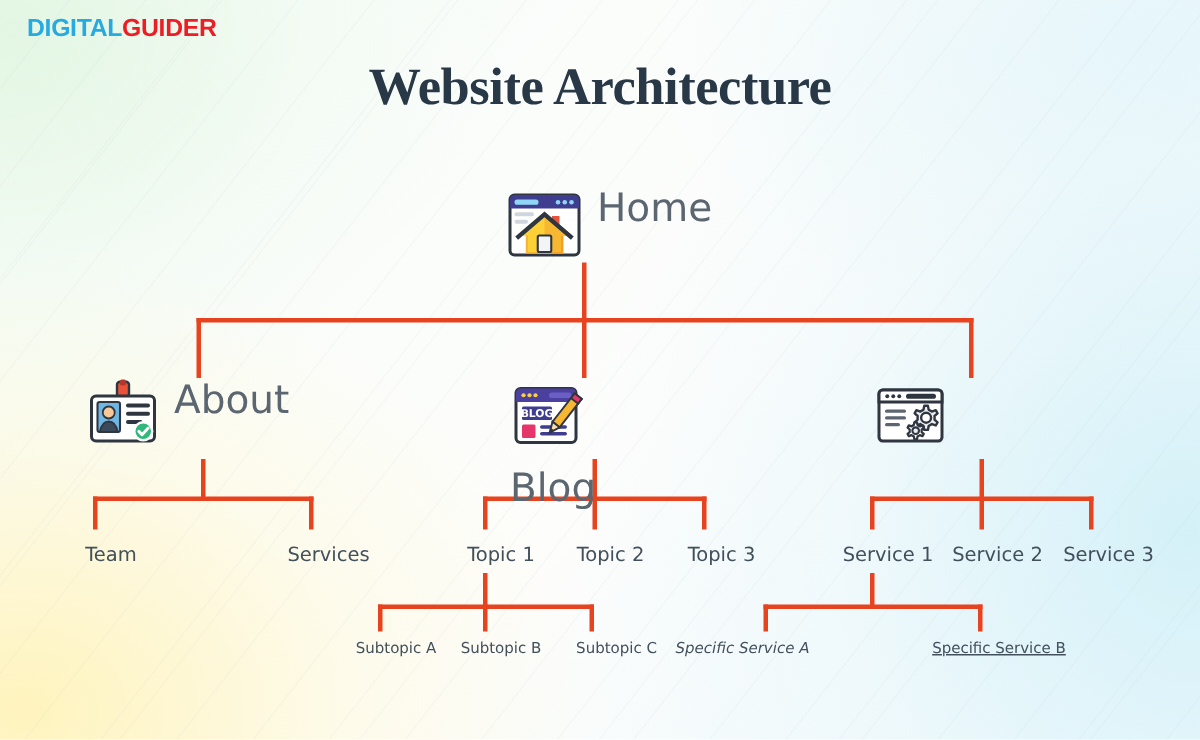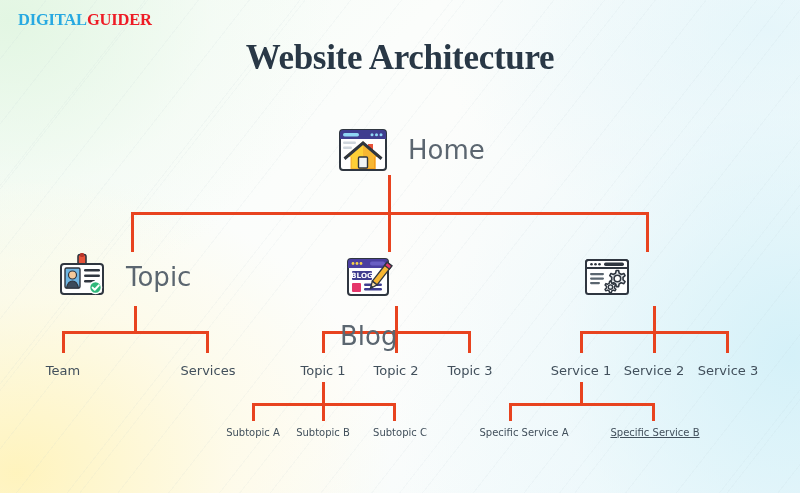--- a/index.html
+++ b/index.html
@@ -55,21 +55,21 @@
   }
 
   
   #logo {
     position: absolute;
     left: 18px;
     top: 10px;
     font-size: 16.5px;
     font-weight: bold;
     letter-spacing: -0.2px;
-    font-family: Liberation Serif, serif;
+    font-family: Liberation Sans, sans-serif;
     white-space: nowrap;
   }
   #logo .d { color: #27a9e1; }
   #logo .g { color: #ee1c25; }
 
   
   #title {
     position: absolute;
     left: 0;
     right: 0;
@@ -87,40 +87,41 @@
     position: absolute;
     background: #e8431f;
   }
   .vline { width: 3px; }
   .hline { height: 3px; }
 
   
   .node {
     position: absolute;
     display: flex;
-    align-items: center;
-    gap: 19px;
+    align-items: flex-start;
+    gap: 9px;
     white-space: nowrap;
   }
   .node .nlabel {
     font-size: 26px;
     color: #5b6670;
     font-family: "DejaVu Sans", sans-serif;
     letter-spacing: 0px;
   }
   .node .nicon { display: block; line-height: 0; }
 
   
   .leaf {
     position: absolute;
     text-align: right;
     color: #42505c;
     font-family: "DejaVu Sans", sans-serif;
     white-space: nowrap;
     transform: translateX(-50%);
+    margin-left: 11px;
   }
   .leaf.l3 { font-size: 13px; }
   .leaf.l4 { font-size: 10px; }
 </style>
 </head>
 <body>
 
 <div id="stage">
 
   <div id="texture"></div>
@@ -202,21 +203,21 @@
         <rect x="8" y="16" width="15" height="20" rx="1.5" fill="#6fb6e3" stroke="#2f3640" stroke-width="1.4"></rect>
         <circle cx="15.5" cy="23" r="4" fill="#f5c99a" stroke="#2f3640" stroke-width="1.2"></circle>
         <path d="M9.5 36 q1.5 -7 6 -7 q4.5 0 6 7 Z" fill="#3b4b5c" stroke="#2f3640" stroke-width="1.2"></path>
         <rect x="27" y="17" width="16" height="2.6" rx="1.3" fill="#2f3640"></rect>
         <rect x="27" y="22.5" width="16" height="2.6" rx="1.3" fill="#2f3640"></rect>
         <rect x="27" y="28" width="11" height="2.6" rx="1.3" fill="#2f3640"></rect>
         <circle cx="38.5" cy="35.5" r="6" fill="#2fb87a" stroke="#ffffff" stroke-width="1.6"></circle>
         <path d="M35.6 35.6 l2.1 2.2 l4.1 -4.4" fill="none" stroke="#ffffff" stroke-width="2" stroke-linecap="round" stroke-linejoin="round"></path>
       </svg>
     </span>
-    <span class="nlabel">Topic</span>
+    <span class="nlabel">About</span>
   </div>
 
   <div class="node" style="left:340px; top:252px;flex-direction:column;">
     <span class="nicon">
       <svg width="50" height="50" viewBox="0 0 50 50">
         <rect x="4" y="7" width="40" height="36" rx="3" fill="#ffffff" stroke="#2f3640" stroke-width="2"></rect>
         <path d="M4 10a3 3 0 0 1 3-3h34a3 3 0 0 1 3 3v6H4z" fill="#4b3fa0"></path>
         <circle cx="9" cy="11.5" r="1.4" fill="#f7d14b"></circle>
         <circle cx="13" cy="11.5" r="1.4" fill="#f7d14b"></circle>
         <circle cx="17" cy="11.5" r="1.4" fill="#f7d14b"></circle>
@@ -269,16 +270,16 @@
   <div class="leaf l3" style="left:470px; top:363px;">Topic 3</div>
 
   <div class="leaf l3" style="left:581px; top:363px;">Service 1</div>
   <div class="leaf l3" style="left:654px; top:363px;">Service 2</div>
   <div class="leaf l3" style="left:728px; top:363px;">Service 3</div>
 
   <div class="leaf l4" style="left:253px; top:427px;">Subtopic A</div>
   <div class="leaf l4" style="left:323px; top:427px;">Subtopic B</div>
   <div class="leaf l4" style="left:400px; top:427px;">Subtopic C</div>
 
-  <div class="leaf l4" style="left:524px; top:427px;">Specific Service A</div>
+  <div class="leaf l4" style="left:484px; top:427px;font-style:italic;">Specific Service A</div>
   <div class="leaf l4" style="left:655px; top:427px;text-decoration:underline;">Specific Service B</div>
 
 </div>
 
 </body></html>

